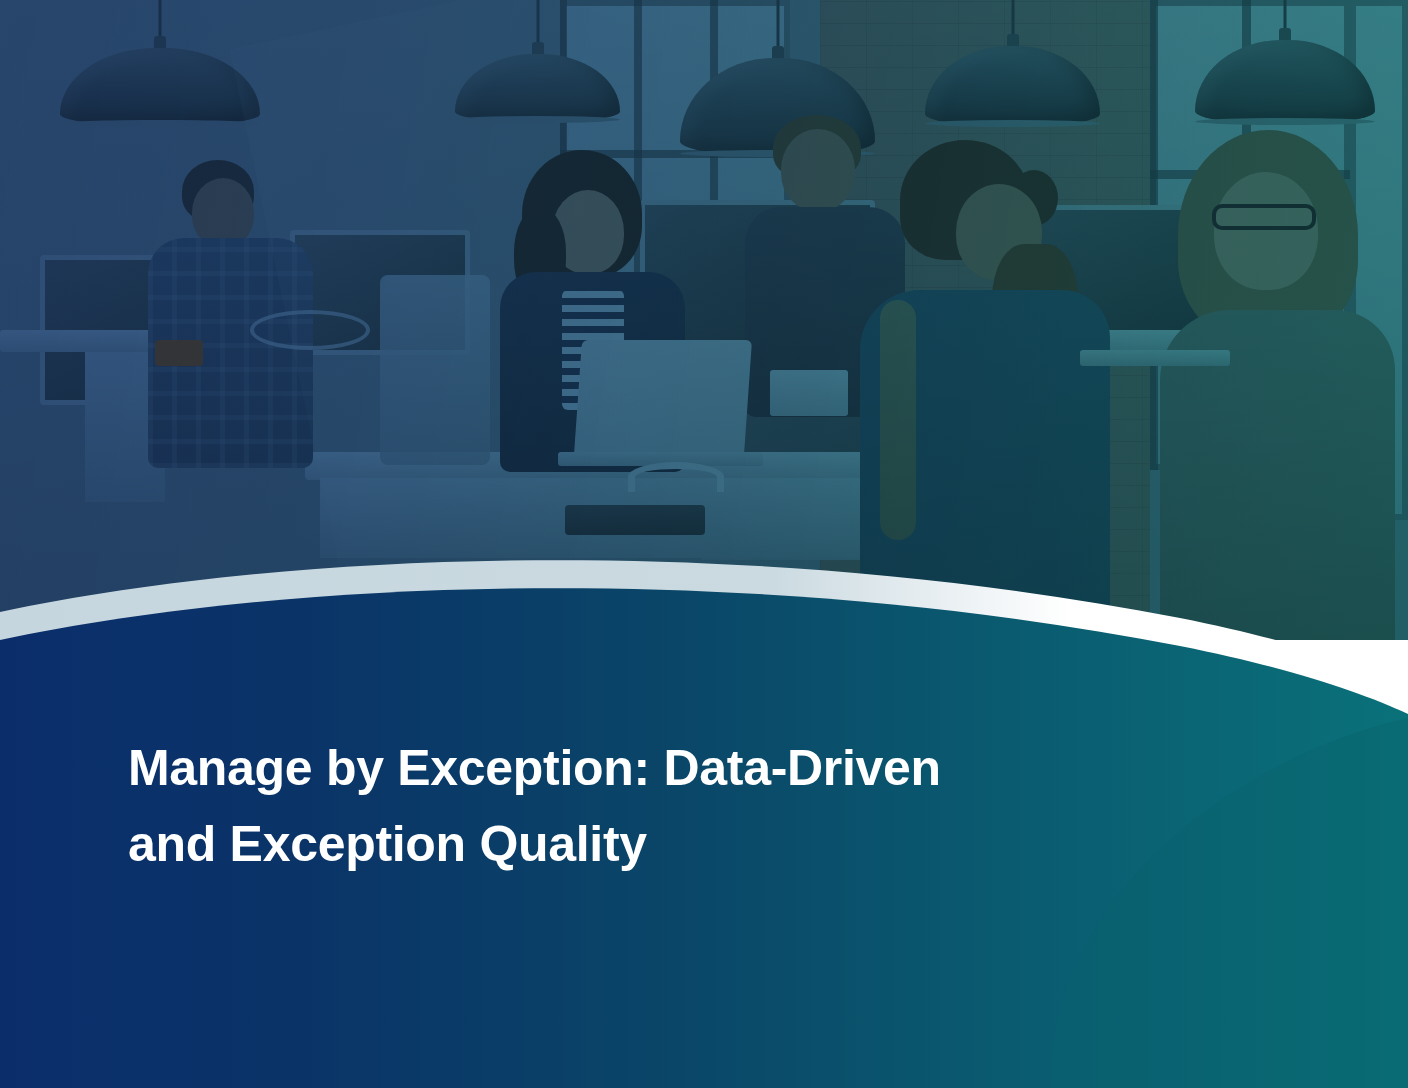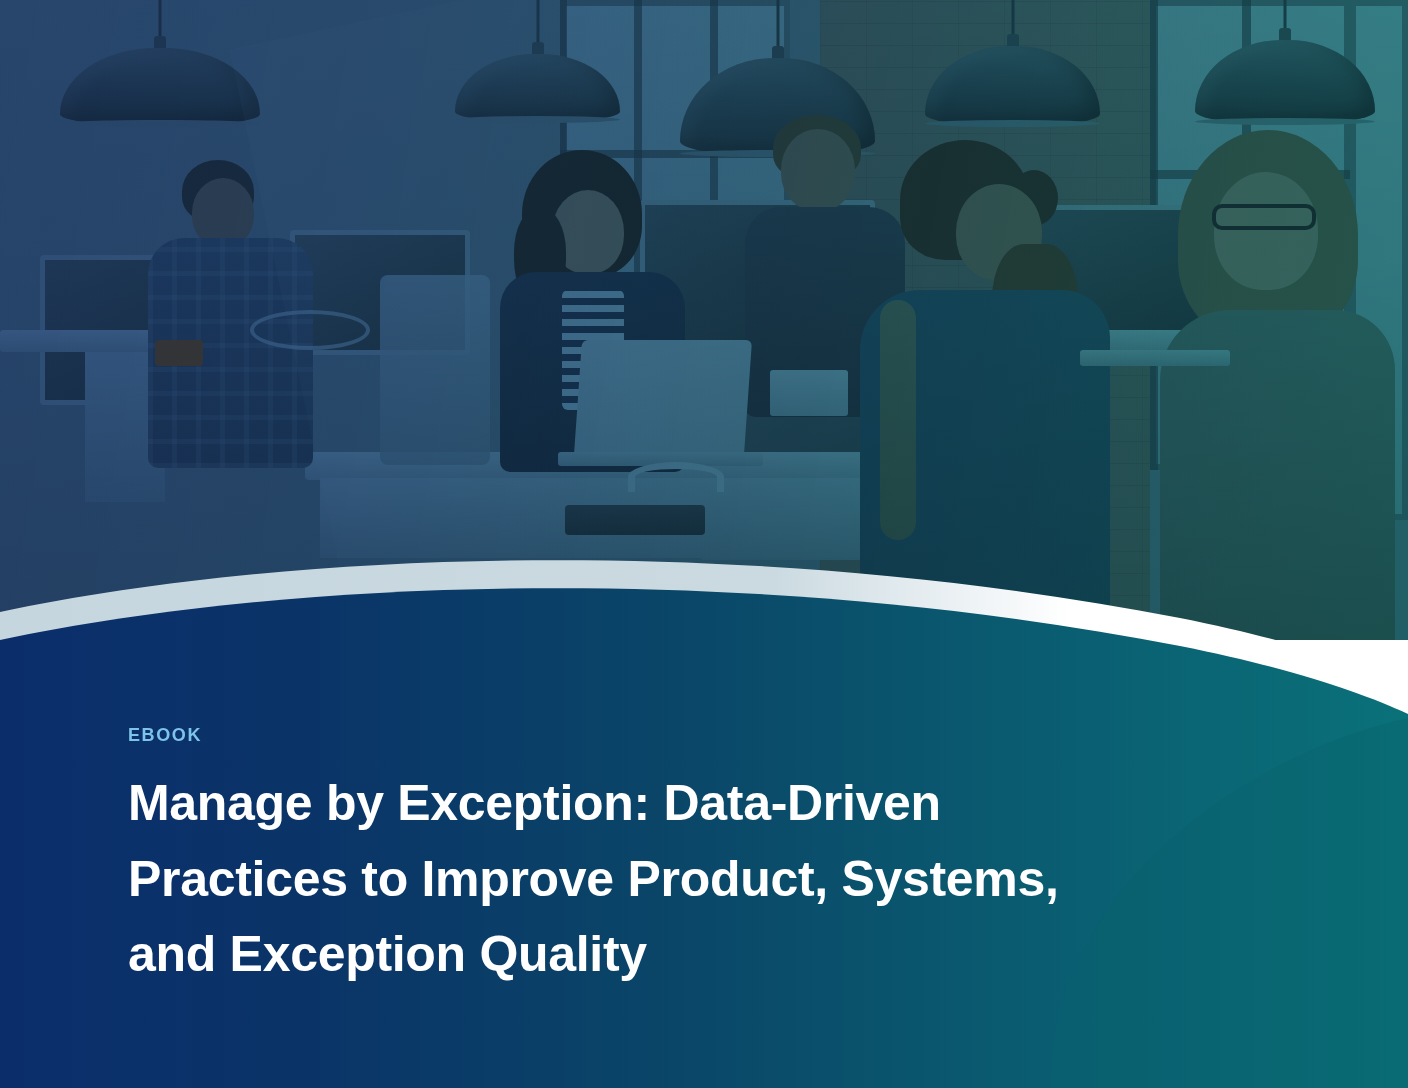--- a/index.html
+++ b/index.html
@@ -353,21 +353,19 @@
       C 1050,960 1130,840 1290,760
       C 1330,740 1372,726 1408,718
       Z" fill="#0b5f6b" opacity="0.30"></path>
     <path d="
       M 0,1088 L 0,700
       C 200,660 420,645 620,650
       C 520,720 420,850 400,1088 Z" fill="#0b2f6d" opacity="0.0"></path>
   </svg>
 
   <div class="text-block">
-    <div class="eyebrow">EBOOK</div>
     <h1 class="headline">
       <span class="ln">Manage by Exception: Data-Driven</span>
-      <span class="ln">Practices to Improve Product, Systems,</span>
       <span class="ln">and Exception Quality</span>
     </h1>
   </div>
 
 </div>
 
 </body></html>

